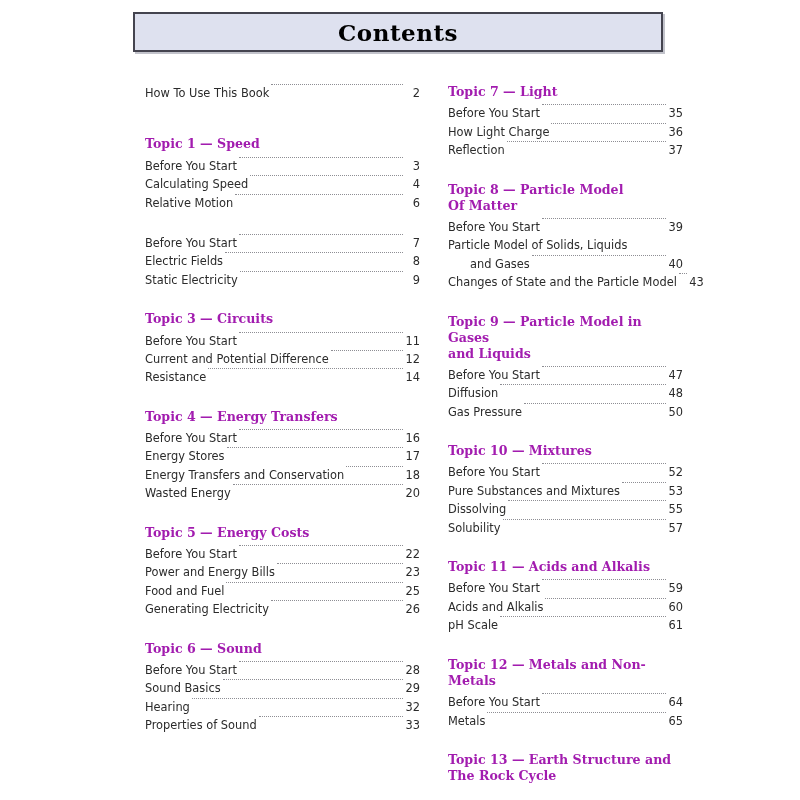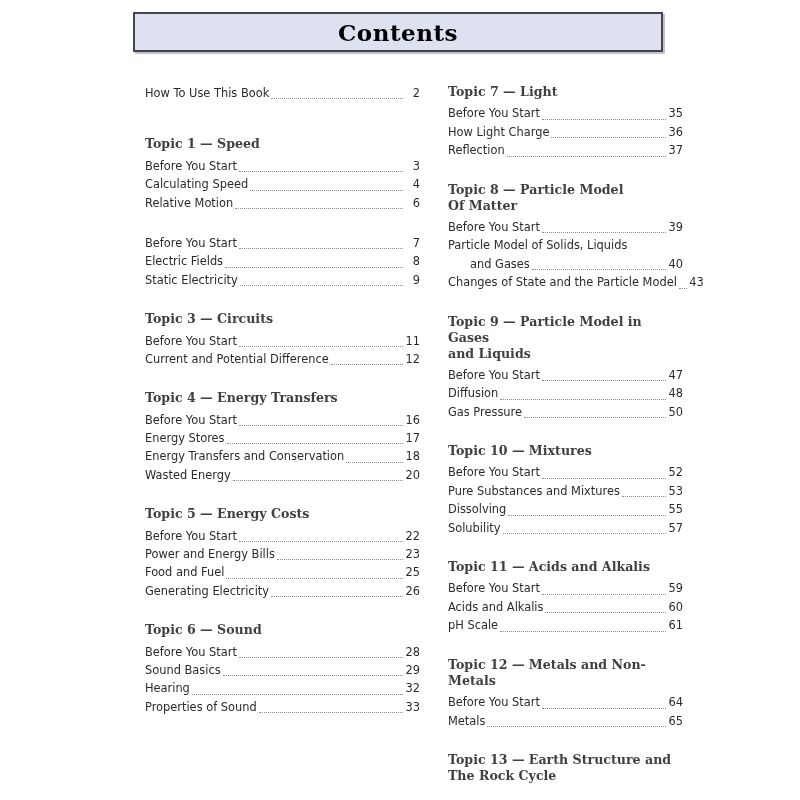--- a/index.html
+++ b/index.html
@@ -63,30 +63,29 @@
   .toc-section {
     margin-bottom: 22px;
   }
   .toc-section.no-heading {
     margin-bottom: 34px;
   }
   .section-heading {
     font-family: "DejaVu Serif", "Liberation Serif", serif;
     font-weight: bold;
     font-size: 12.6px;
-    color: #404040;
+    color: #a21caf;
     line-height: 1.28;
     margin-bottom: 4px;
     white-space: pre-line;
   }
 
   
   .toc-entry {
     display: flex;
-    align-items: flex-end;
     font-family: "DejaVu Sans", sans-serif;
     font-size: 11.4px;
     color: #2b2b2b;
     line-height: 1.62;
     white-space: nowrap;
   }
   .toc-entry .entry-title {
     flex: 0 0 auto;
     padding-right: 2px;
   }
@@ -177,20 +176,25 @@
         <div class="toc-entry">
           <span class="entry-title">Before You Start</span>
           <span class="entry-leader"></span>
           <span class="entry-page">11</span>
         </div>
         <div class="toc-entry">
           <span class="entry-title">Current and Potential Difference</span>
           <span class="entry-leader"></span>
           <span class="entry-page">12</span>
         </div>
+        <div class="toc-entry">
+          <span class="entry-title">Resistance</span>
+          <span class="entry-leader"></span>
+          <span class="entry-page">14</span>
+        </div>
       </div>
       <div class="toc-section">
         <div class="section-heading">Topic 4 — Energy Transfers</div>
         <div class="toc-entry">
           <span class="entry-title">Before You Start</span>
           <span class="entry-leader"></span>
           <span class="entry-page">16</span>
         </div>
         <div class="toc-entry">
           <span class="entry-title">Energy Stores</span>

